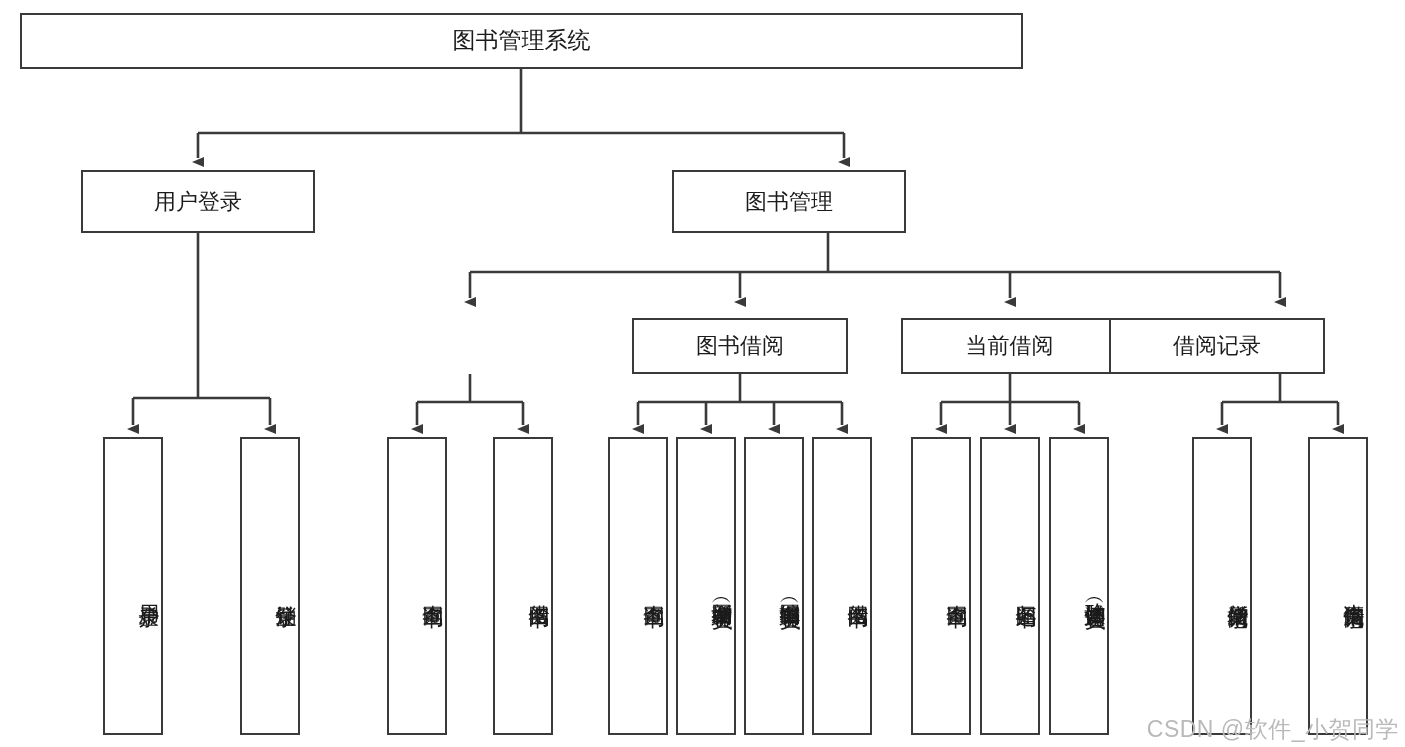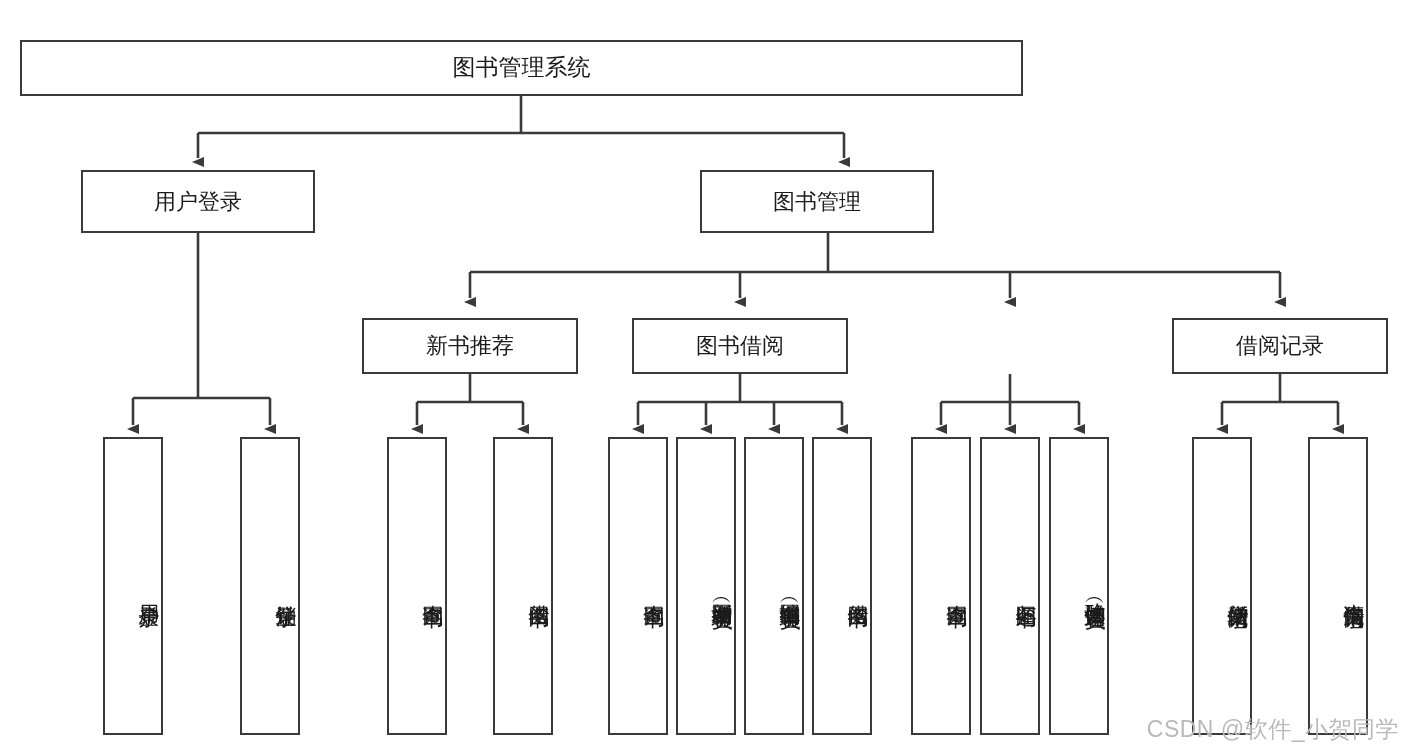--- a/index.html
+++ b/index.html
@@ -32,21 +32,20 @@
     align-items: center;
     justify-content: center;
     text-align: center;
     line-height: 1.18;
   }
   .node.h {
     font-size: 22px;
   }
   .node.root {
     font-size: 23px;
-    margin-top: 27px;
   }
   .node.v {
     font-size: 21px;
     writing-mode: vertical-rl;
     text-orientation: upright;
     letter-spacing: 1px;
     padding-top: 8px;
     align-items: flex-start;
     justify-content: center;
   }
@@ -119,31 +118,31 @@
     </g>
   </svg>
 
   <div class="node root" style="left:20px; top:13px; width:1003px; height:56px;">
     <span class="lbl">图书管理系统</span>
   </div>
 
   <div class="node h" style="left:81px; top:170px; width:234px; height:63px;">
     <span class="lbl">用户登录</span>
   </div>
-  <div class="node h" style="left:700px; top:170px; width:234px; height:63px;text-align:right;">
+  <div class="node h" style="left:672px; top:170px; width:234px; height:63px;text-align:right;">
     <span class="lbl">图书管理</span>
   </div>
 
-  <div class="node h" style="left:362px; top:318px; width:216px; height:56px;">
-    <span class="lbl">新书推荐</span>
-  </div>
   <div class="node h" style="left:632px; top:318px; width:216px; height:56px;text-align:right;">
     <span class="lbl">图书借阅</span>
   </div>
-  <div class="node h" style="left:1172px; top:318px; width:216px; height:56px;">
+  <div class="node h" style="left:901px; top:318px; width:217px; height:56px;">
+    <span class="lbl">当前借阅</span>
+  </div>
+  <div class="node h" style="left:1109px; top:318px; width:216px; height:56px;">
     <span class="lbl">借阅记录</span>
   </div>
 
   <div class="node v" style="left:103px; top:437px; width:60px; height:298px;">
     <span class="lbl">用户登录</span>
   </div>
   <div class="node v" style="left:240px; top:437px; width:60px; height:298px;">
     <span class="lbl">注销登录</span>
   </div>
 

